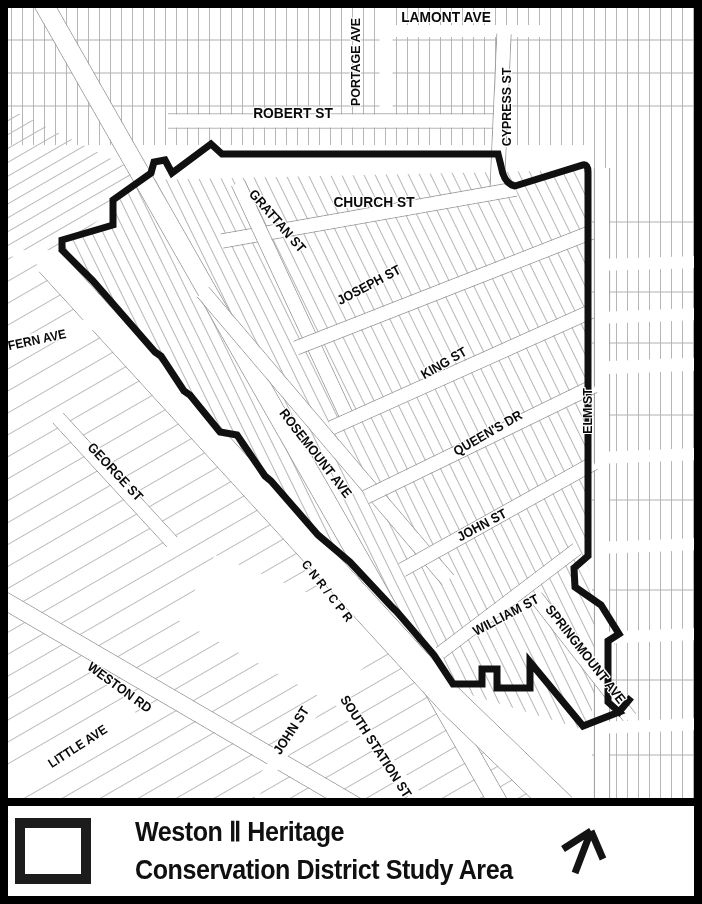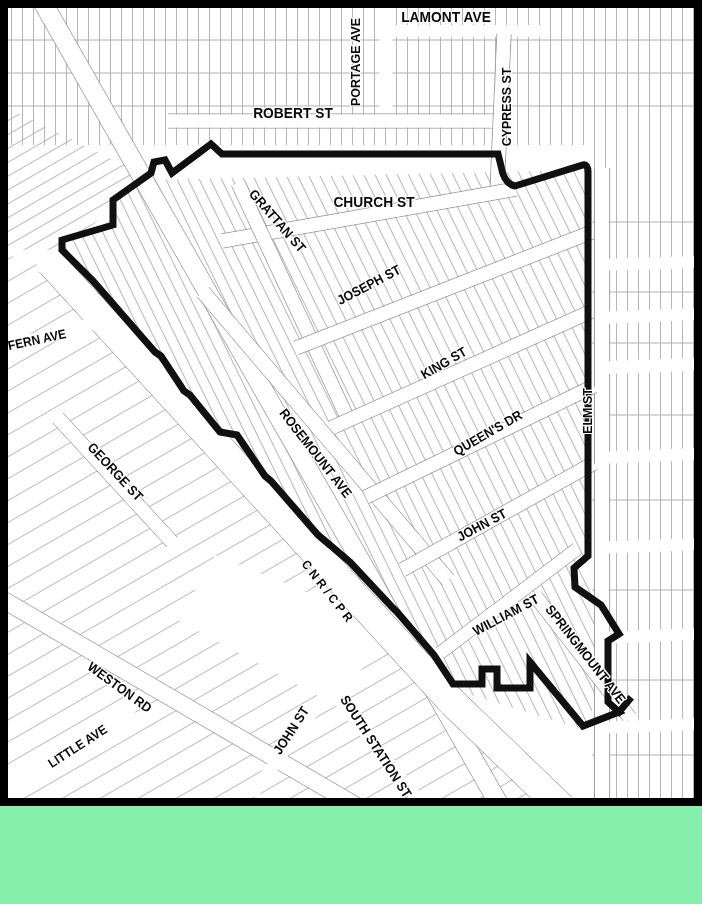--- a/index.html
+++ b/index.html
@@ -149,13 +149,23 @@
           <text transform="translate(117 691) rotate(36) scale(0.92 1)" class="street-label" font-size="13.5" text-anchor="middle">WESTON RD</text>
           <text transform="translate(80 750) rotate(-33) scale(0.92 1)" class="street-label" font-size="13" text-anchor="middle">LITTLE AVE</text>
           <text transform="translate(295 733) rotate(-57) scale(0.92 1)" class="street-label" font-size="13.5" text-anchor="middle">JOHN ST</text>
           <text transform="translate(372 749) rotate(57) scale(0.92 1)" class="street-label" font-size="13.5" text-anchor="middle">SOUTH STATION ST</text>
         </g>
 
       <rect x="4" y="4" width="694" height="798" fill="none" stroke="#000000" stroke-width="8"></rect>
     </svg>
   </div>
 
+  <div id="legend">
+    <div id="legend-swatch"></div>
+    <div id="legend-text">
+      <div>Weston Ⅱ Heritage</div>
+      <div>Conservation District Study Area</div>
+    </div>
+    <svg id="north-arrow" width="52" height="56" viewBox="0 0 52 56">
+      <path d="M33 8 L17 50 M33 8 L5 26 M33 8 L45 36" fill="none" stroke="#141414" stroke-width="7" stroke-linecap="butt"></path>
+    </svg>
+  </div>
 </div>
 
 </body></html>

